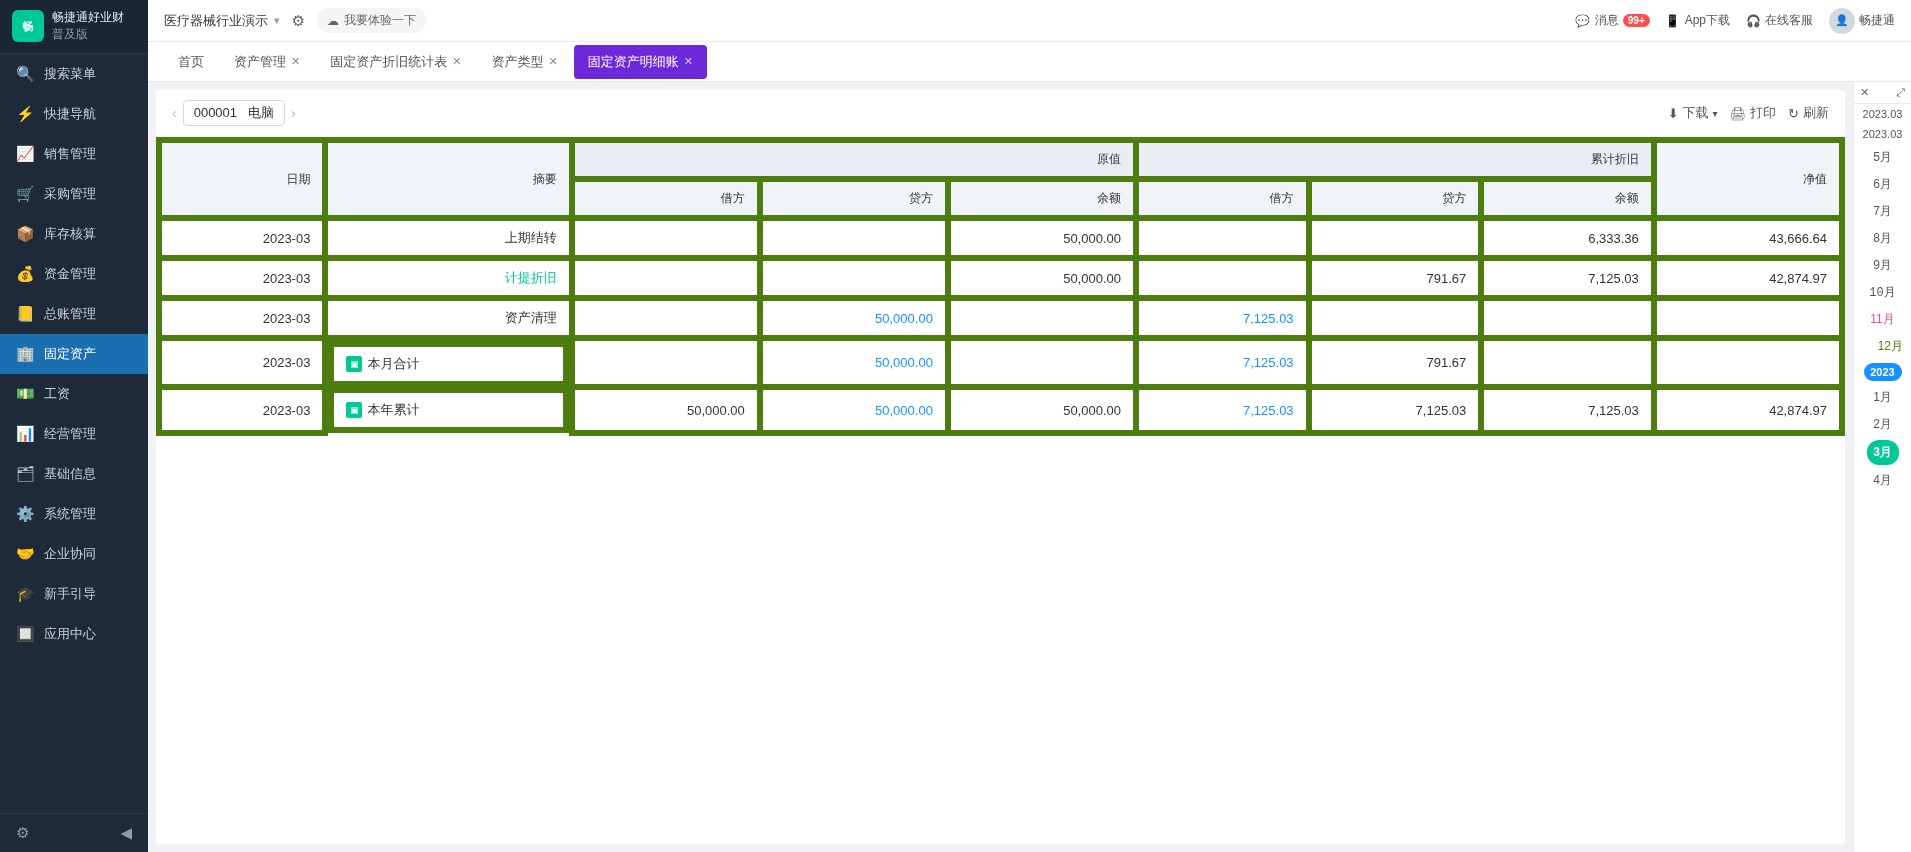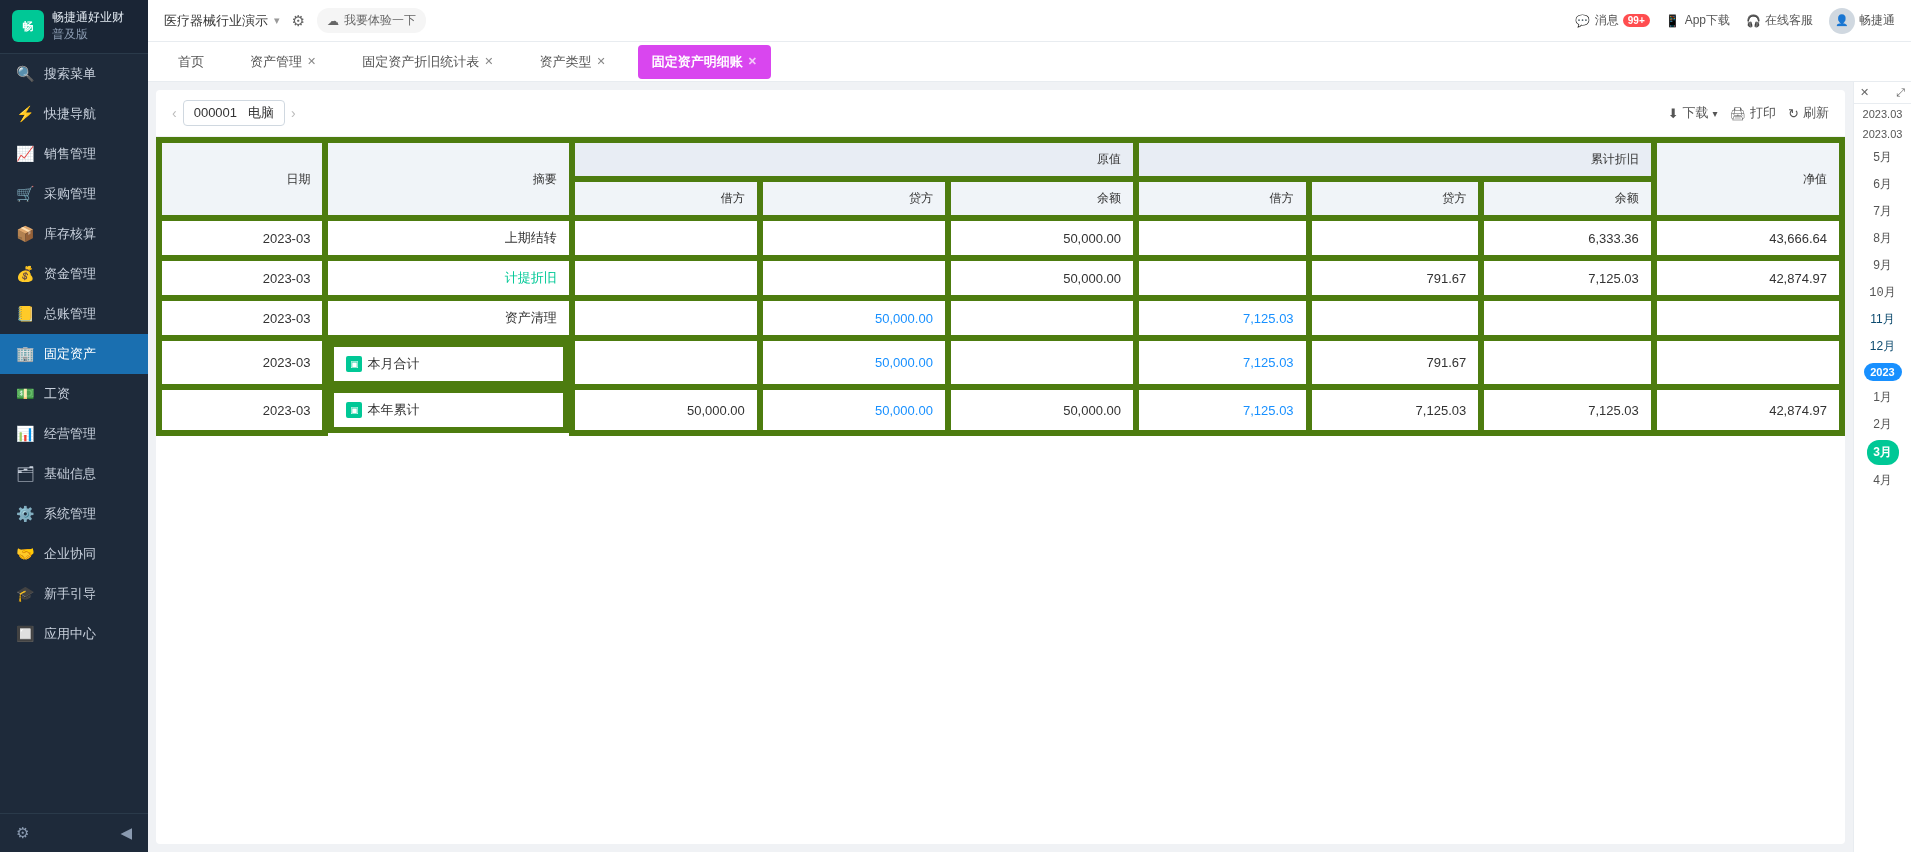--- a/index.html
+++ b/index.html
@@ -94,34 +94,34 @@
     }
     .avatar { width: 26px; height: 26px; border-radius: 50%; background: #d0d8e0; display:flex;align-items:center;justify-content:center;font-size:11px;color:#666; }
 
     
     .tabbar {
       background: white;
       border-bottom: 1px solid #e8ecf0;
       padding: 0 16px;
       display: flex;
       align-items: center;
-      gap: 18px;
+      gap: 2px;
       flex-shrink: 0;
       height: 40px;
     }
     .tab {
       padding: 8px 14px;
       font-size: 13px;
       color: #555;
       cursor: pointer;
       border-radius: 4px 4px 0 0;
       display: flex; align-items: center; gap: 5px;
       white-space: nowrap;
     }
-    .tab.active { background: #d946ef; color: white; border-radius: 4px; font-weight: bold; }
+    .tab.active { background: #6d28d9; color: white; border-radius: 4px; }
     .tab-close { font-size: 11px; opacity: 0.7; }
 
     
     .content {
       flex: 1;
       background: white;
       overflow: hidden;
       display: flex;
       flex-direction: column;
       margin: 8px;
@@ -458,22 +458,22 @@
       </div>
       <div id="timeline-content">
       <div style="font-size: 11px; color: rgb(85, 85, 85); text-align: center; padding: 4px 2px;">2023.03</div>
           <div style="font-size: 11px; color: rgb(85, 85, 85); text-align: center; padding: 4px 2px;">2023.03</div>
           <div style="font-size: 12px; color: rgb(85, 85, 85); text-align: center; padding: 5px 4px; cursor: pointer;">5月</div>
           <div style="font-size: 12px; color: rgb(85, 85, 85); text-align: center; padding: 5px 4px; cursor: pointer;">6月</div>
           <div style="font-size: 12px; color: rgb(85, 85, 85); text-align: center; padding: 5px 16px; cursor: pointer;">7月</div>
           <div style="font-size: 12px; color: rgb(85, 85, 85); text-align: center; padding: 5px 4px; cursor: pointer;">8月</div>
           <div style="font-size: 12px; color: rgb(85, 85, 85); text-align: center; padding: 5px 4px; cursor: pointer;">9月</div>
           <div style="font-size: 12px; color: rgb(85, 85, 85); text-align: center; padding: 5px 4px; cursor: pointer; font-family: Liberation Mono, monospace;">10月</div>
-          <div style="font-size: 12px; color: #0c4a6e; text-align: center; padding: 5px 4px; cursor: pointer;">11月</div>
-          <div style="font-size: 12px; color: #0c4a6e; text-align: center; padding: 5px 8px; cursor: pointer;">12月</div>
+          <div style="font-size: 12px; color: #ec4899; text-align: center; padding: 5px 4px; cursor: pointer;">11月</div>
+          <div style="font-size: 12px; color: #4d7c0f; text-align: right; padding: 5px 8px; cursor: pointer;">12月</div>
           <div style="background: rgb(24, 144, 255); color: white; border-radius: 12px; font-size: 11px; font-weight: bold; text-align: center; padding: 3px 6px; margin: 3px auto; width: 38px; cursor: pointer;">2023</div>
           <div style="font-size: 12px; color: rgb(85, 85, 85); text-align: center; padding: 5px 4px; cursor: pointer;">1月</div>
           <div style="font-size: 12px; color: rgb(85, 85, 85); text-align: center; padding: 5px 4px; cursor: pointer;">2月</div>
           <div style="background: rgb(0, 200, 150); color: white; border-radius: 12px; font-size: 12px; text-align: center; padding: 4px 0px; margin: 2px auto; width: 32px; cursor: pointer; font-weight: bold;">3月</div>
           <div style="font-size: 12px; color: rgb(85, 85, 85); text-align: center; padding: 5px 4px; cursor: pointer;">4月</div>
         </div>
     </div>
   </div>
 </div>
 

